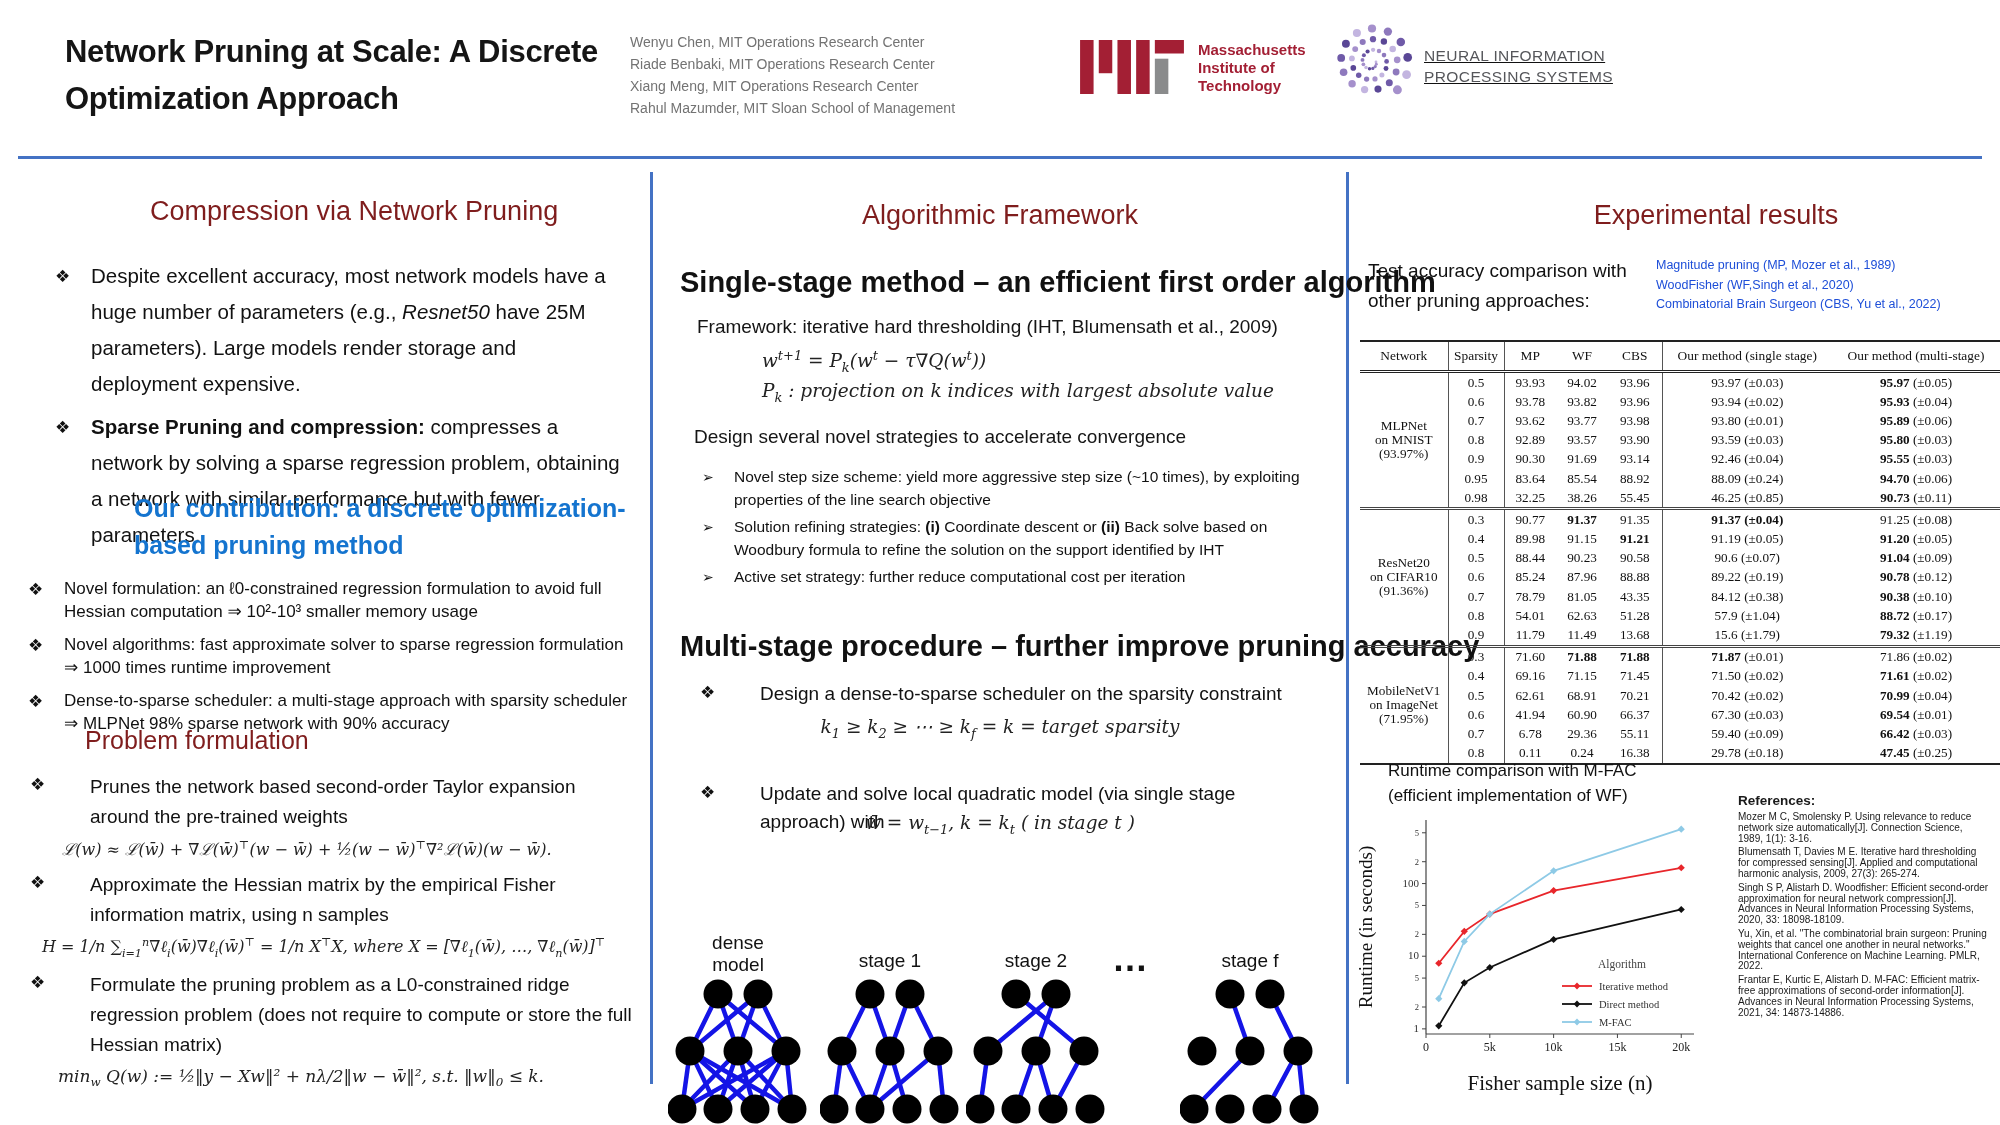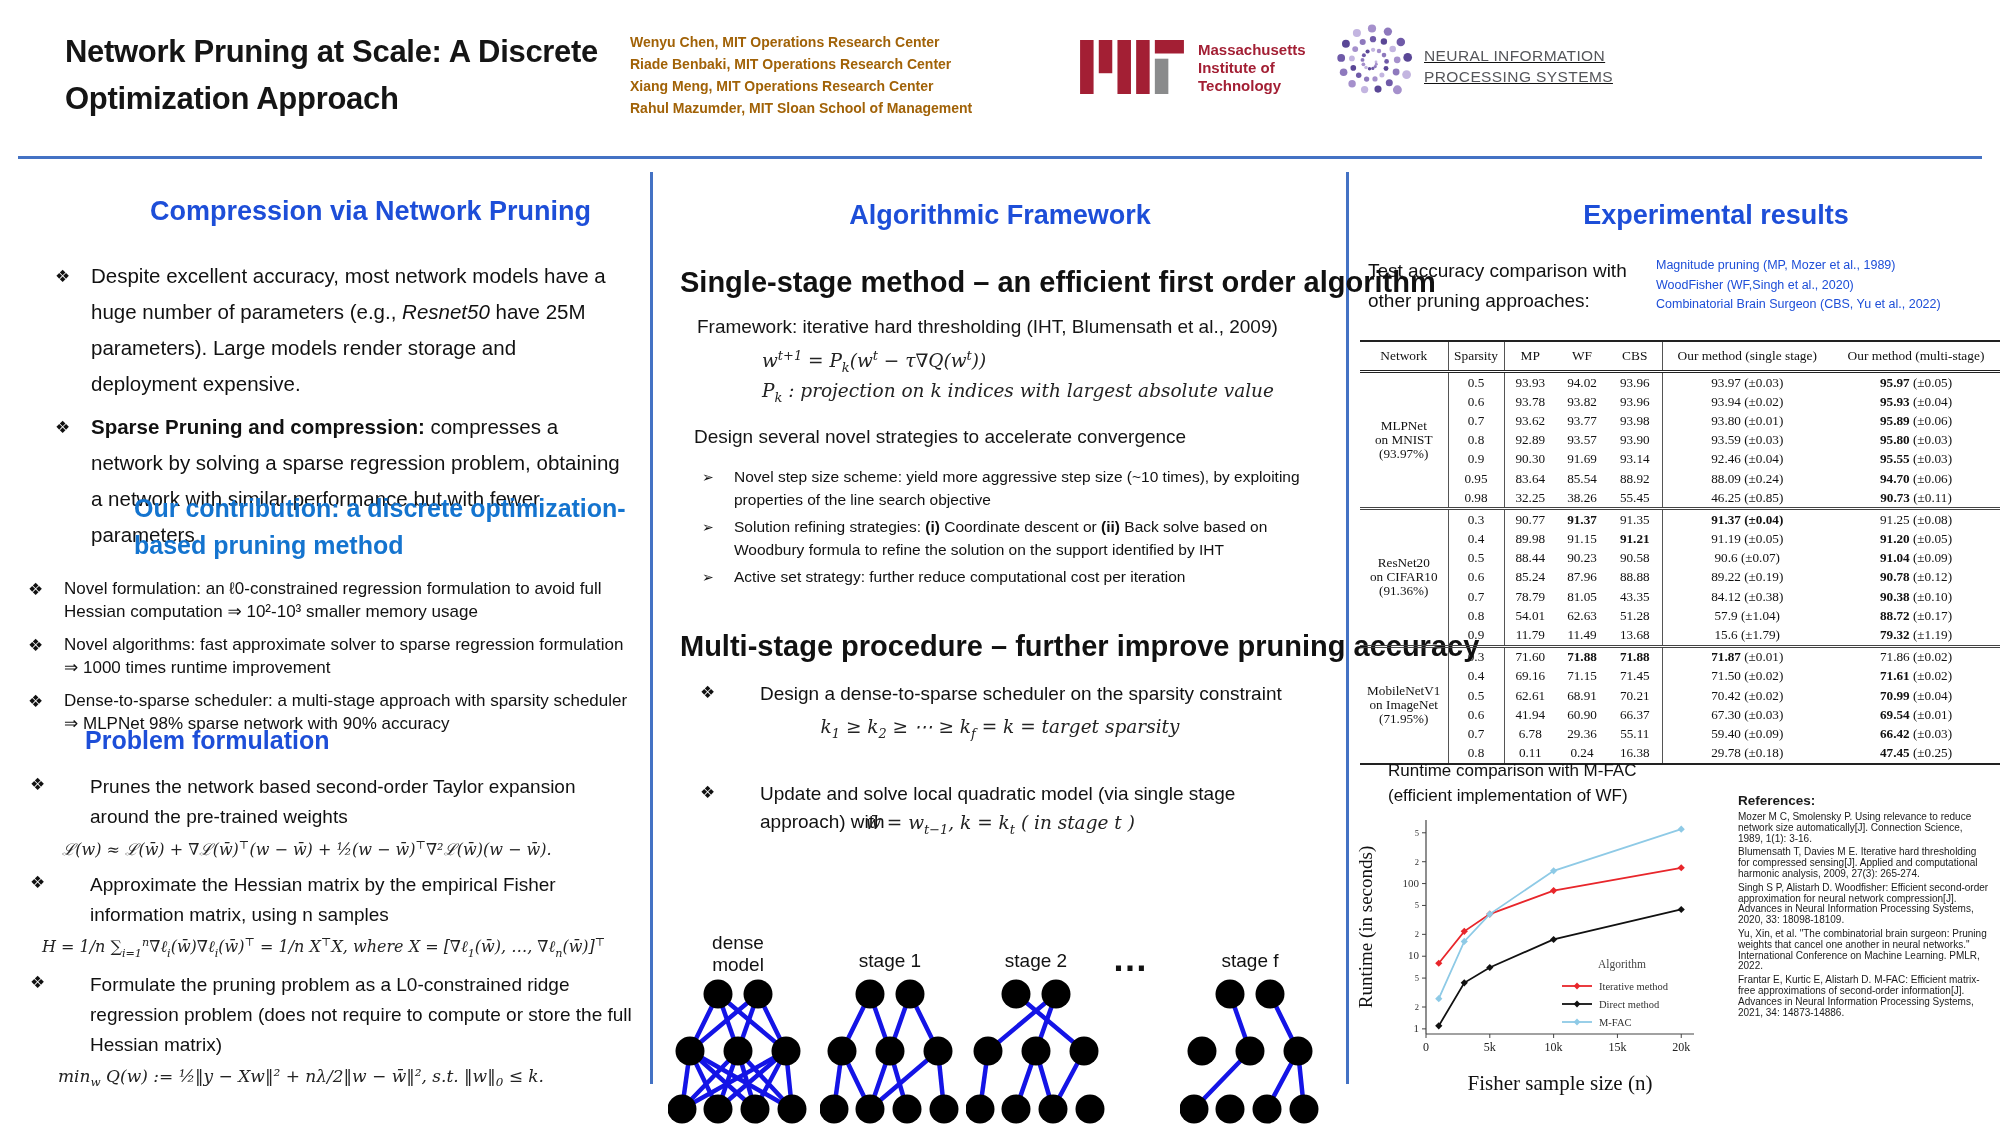--- a/index.html
+++ b/index.html
@@ -1,29 +1,29 @@
 <!DOCTYPE html>
 <html><head>
 <meta charset="utf-8">
 <style>
   html,body{margin:0;padding:0;background:#e8e8e8;}
   .poster{position:relative;width:2000px;height:1125px;background:#ffffff;overflow:hidden;
           font-family:"Liberation Sans",sans-serif;color:#111;}
   .abs{position:absolute;}
   
   #page-title{left:65px;top:28px;width:580px;font-size:31px;line-height:47px;font-weight:700;color:#151515;letter-spacing:-0.3px;}
-  #authors{left:630px;top:31px;font-size:14px;line-height:22px;color:#a16207;font-weight:bold;}
+  #authors{left:630px;top:31px;font-size:14px;line-height:22px;color:#737373;}
   #mit-logo{left:1080px;top:40px;display:flex;align-items:flex-start;gap:14px;}
   .mit-text{font-size:15px;line-height:18px;font-weight:700;color:#a31f34;padding-top:1px;}
   #neurips-logo{left:1328px;top:20px;display:flex;align-items:center;gap:8px;text-decoration:underline;}
   .nips-text{font-size:15.5px;line-height:21px;color:#55565a;letter-spacing:0.4px;}
   #top-rule{left:18px;top:156px;width:1964px;height:3px;background:#4472c4;}
   .vdivider{width:3px;background:#4472c4;top:172px;height:912px;}
   
-  .colhead{font-size:27px;font-weight:700;color:#1d4ed8;}
+  .colhead{font-size:27px;font-weight:400;color:#7f1d1d;}
   .subhead2{font-size:25px;line-height:37px;font-weight:700;color:#1474cf;}
   .bold-sub{font-size:29px;font-weight:700;color:#111;}
   
   .bul{position:relative;padding-left:36px;}
   .bul .mk{position:absolute;left:0;top:1px;font-size:17px;color:#111;}
   .b1{font-size:20.5px;line-height:36px;margin-bottom:7px;}
   .b2{font-size:17px;line-height:22.5px;margin-bottom:11px;}
   .b3text{font-size:19px;line-height:30px;margin-left:60px;}
   .formula{font-family:"DejaVu Serif","Liberation Serif",serif;font-style:italic;color:#222;}
   .lf{font-size:16px;margin-top:6px;}

